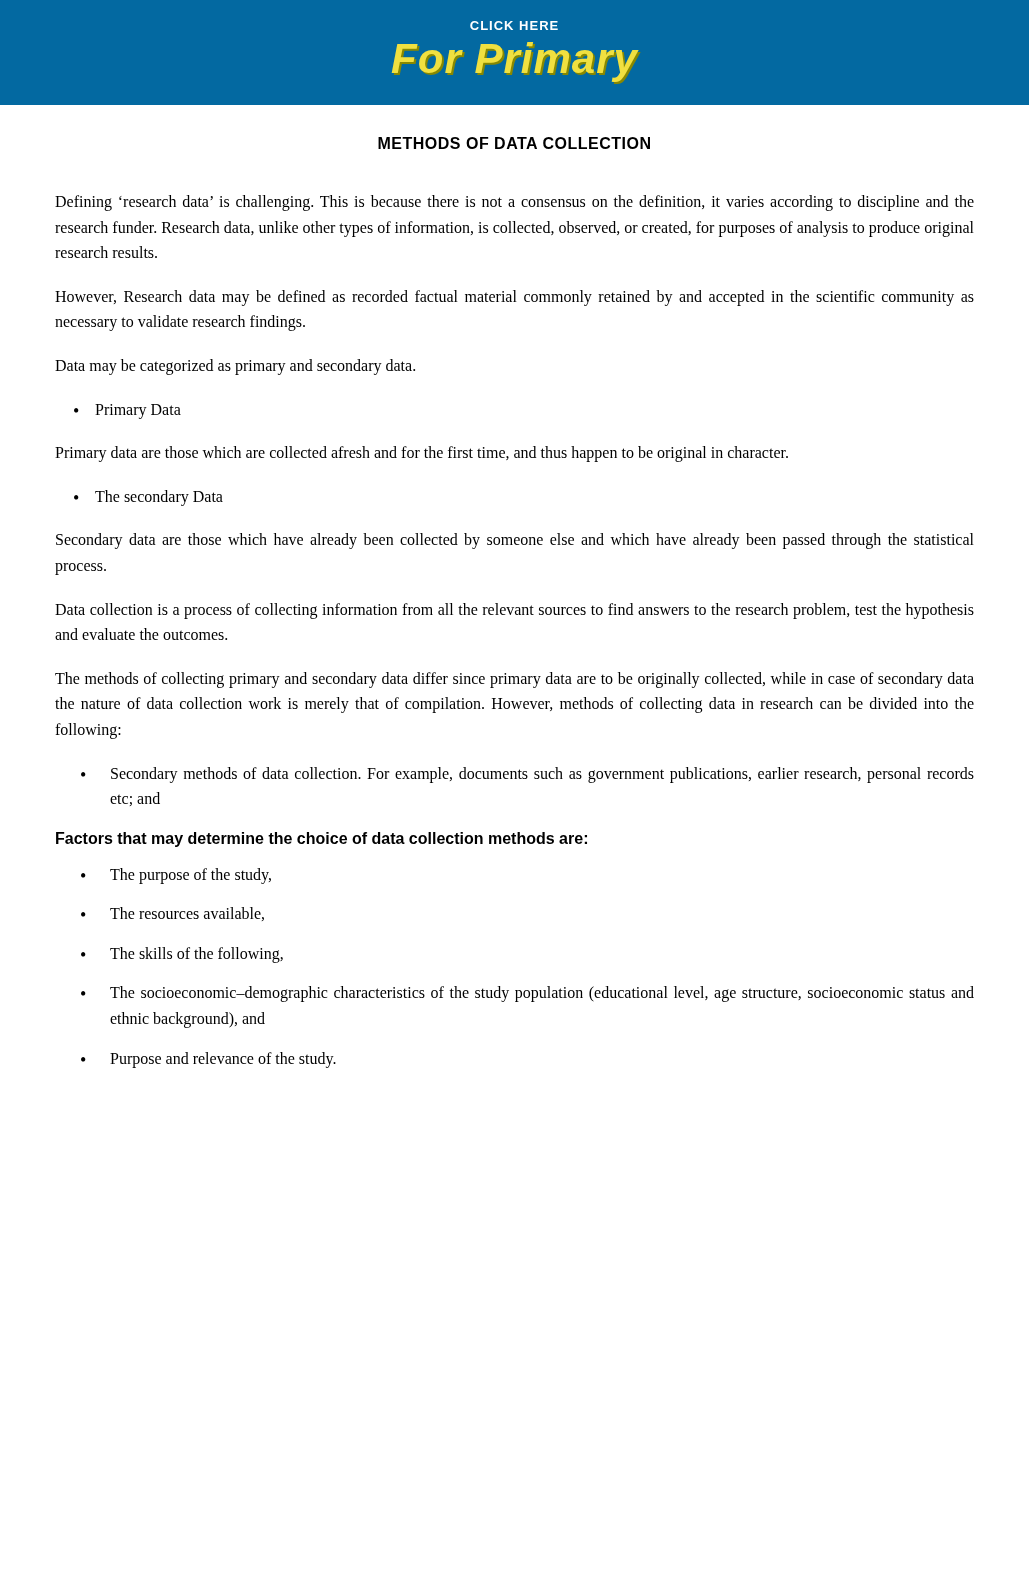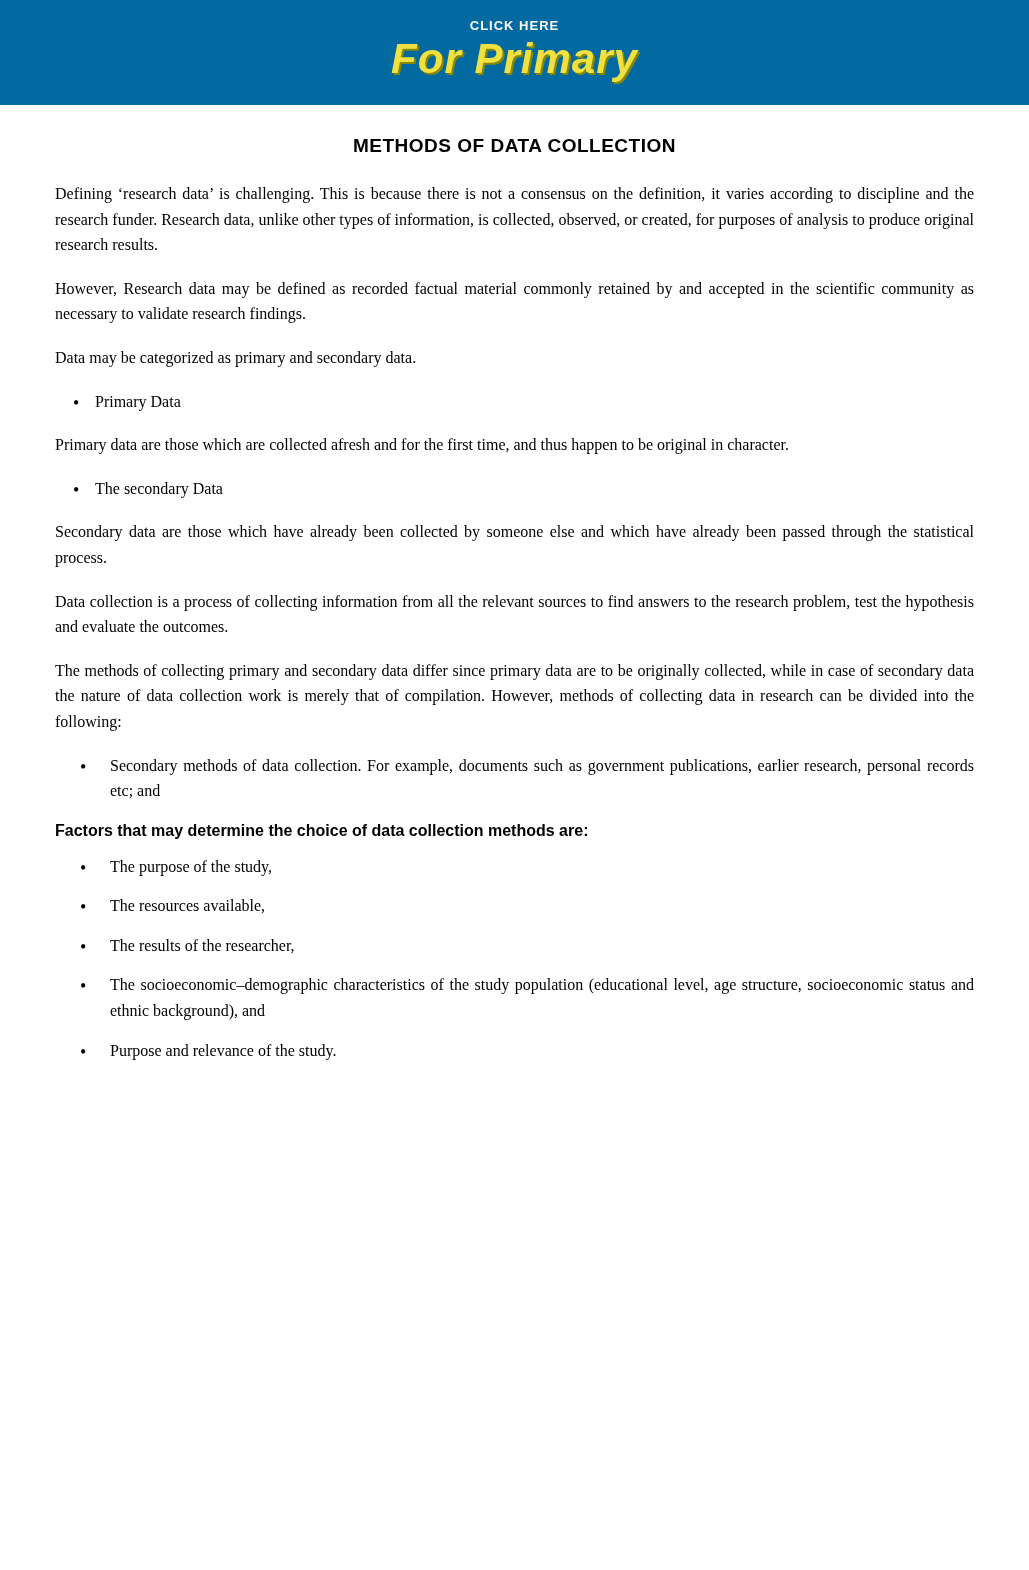--- a/index.html
+++ b/index.html
@@ -46,23 +46,23 @@
       text-shadow: 2px 2px 0px #888800;
     }
 
     .content-area {
       padding: 30px 55px 40px 55px;
     }
 
     .main-title {
       text-align: center;
       font-family: Arial, sans-serif;
-      font-size: 19px;
+      font-size: 16px;
       font-weight: bold;
-      margin-bottom: 24px;
+      margin-bottom: 36px;
       letter-spacing: 0.5px;
     }
 
     .paragraph {
       font-size: 16px;
       line-height: 1.6;
       margin-bottom: 18px;
       text-align: justify;
       font-family: Liberation Serif, serif;
     }
@@ -156,18 +156,18 @@
 
   <ul class="nested-bullet-list">
     <li>Secondary methods of data collection. For example, documents such as government publications, earlier research, personal records etc; and</li>
   </ul>
 
   <p class="factors-heading">Factors that may determine the choice of data collection methods are:</p>
 
   <ul class="nested-bullet-list">
     <li>The purpose of the study,</li>
     <li>The resources available,</li>
-    <li>The results of the researcher,</li>
+    <li>The skills of the following,</li>
     <li>The socioeconomic–demographic characteristics of the study population (educational level, age structure, socioeconomic status and ethnic background), and</li>
     <li>Purpose and relevance of the study.</li>
   </ul>
 
 </div>
 
 </body></html>

